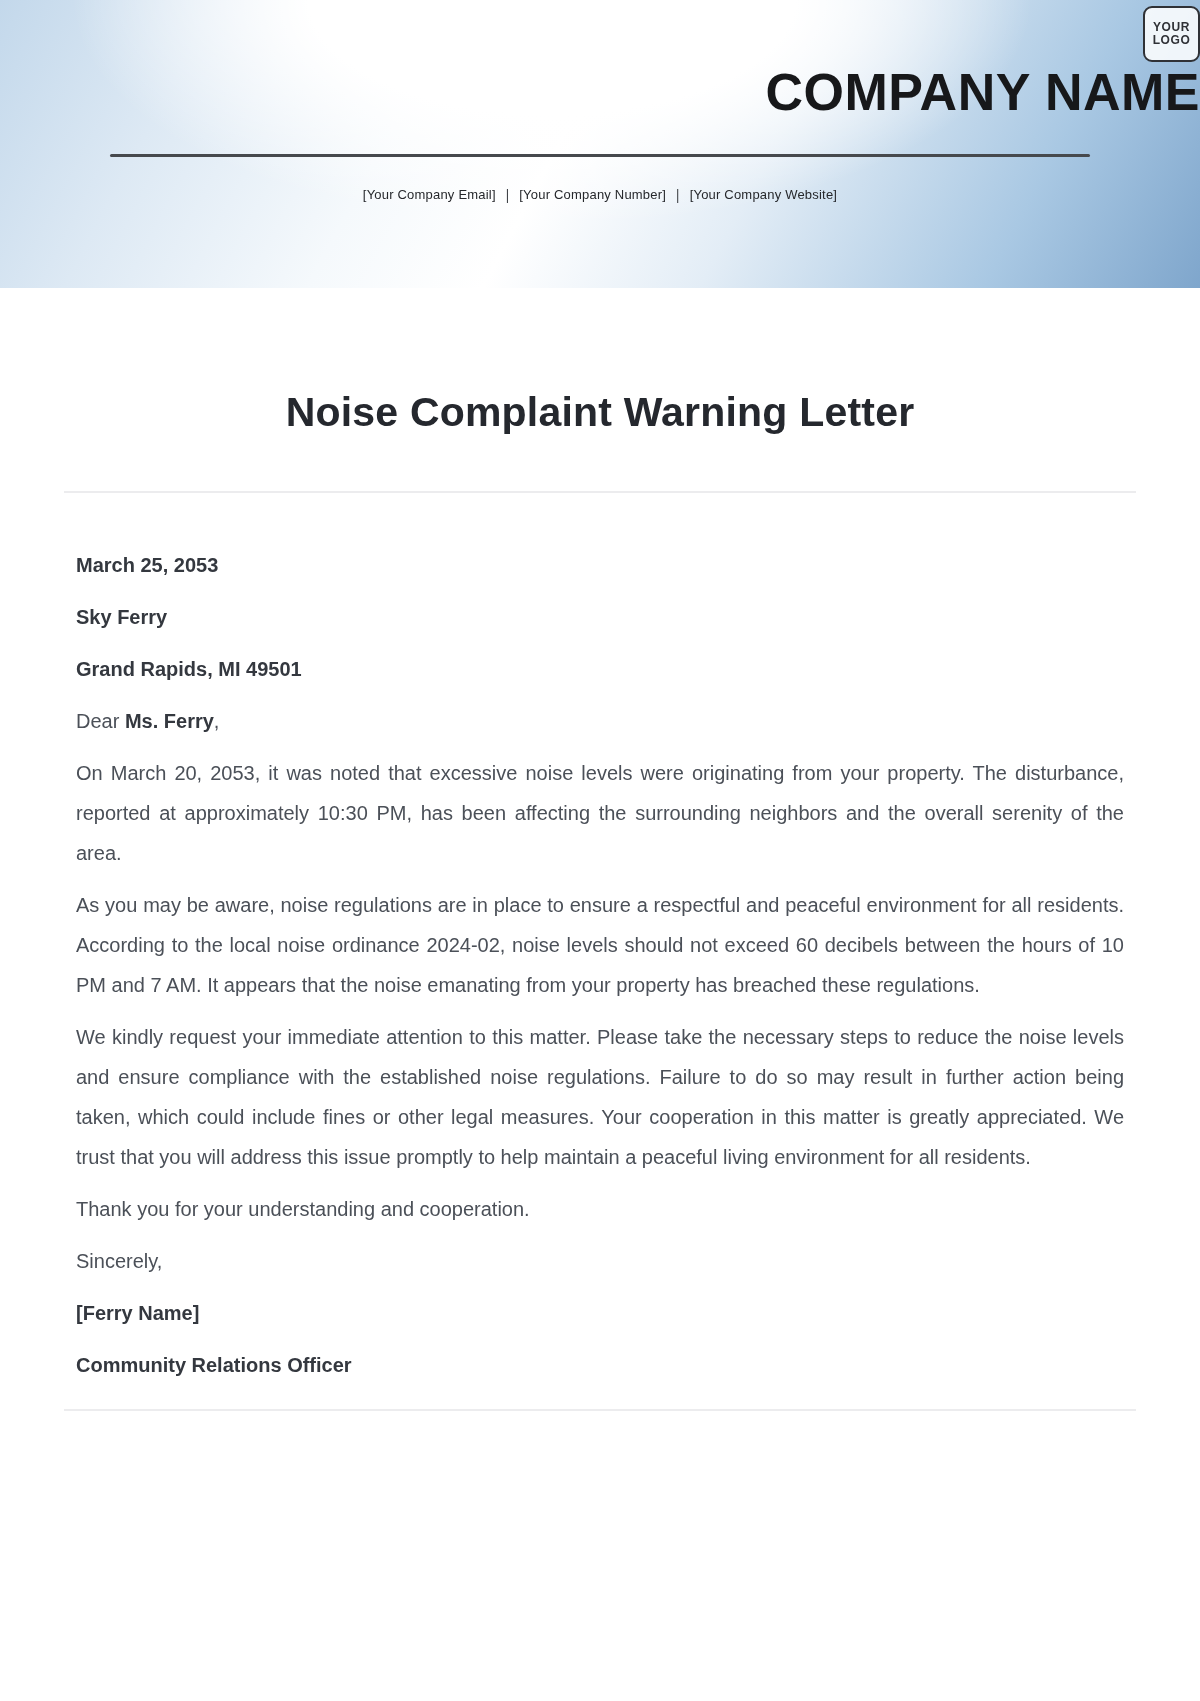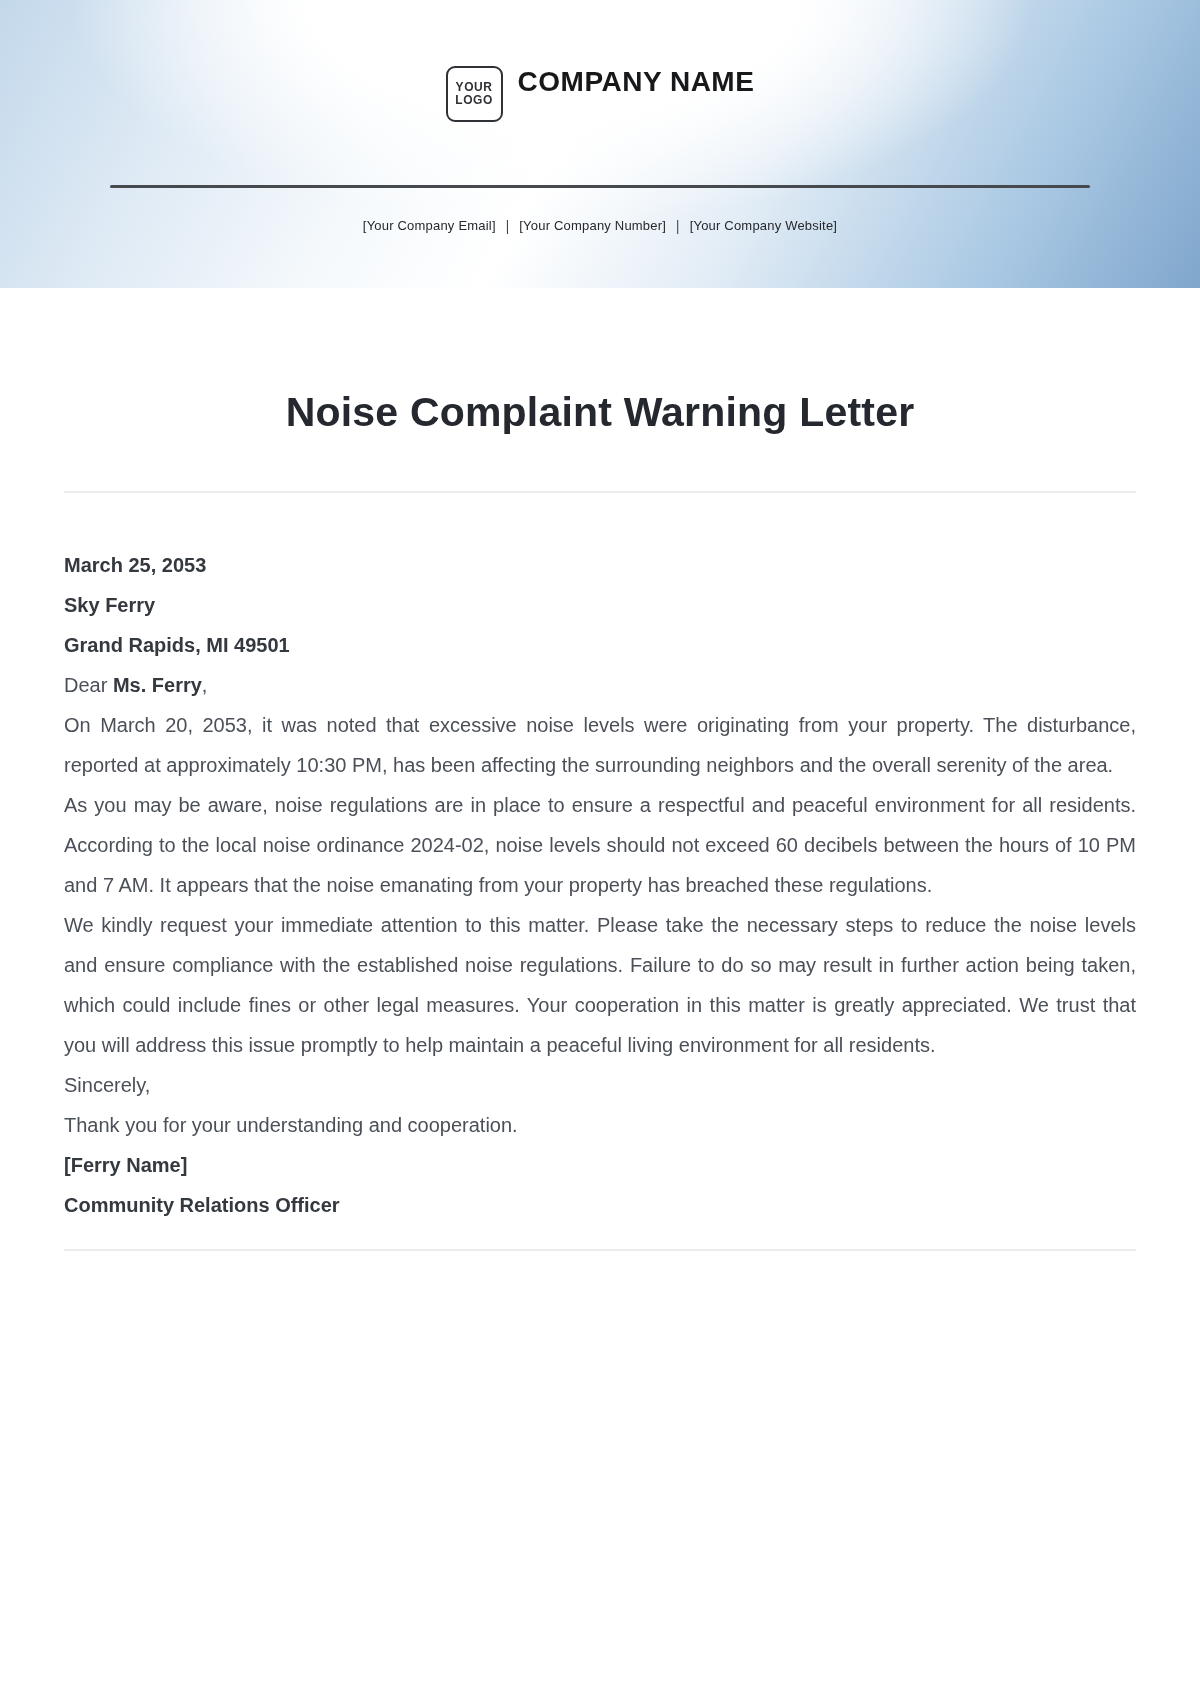--- a/index.html
+++ b/index.html
@@ -15,24 +15,25 @@
   .letterhead {
     height: 288px;
     box-sizing: border-box;
     background:
       radial-gradient(ellipse 640px 300px at 46% 0%, #ffffff 0%, #ffffff 38%, rgba(255,255,255,0) 75%),
       linear-gradient(118deg, #c3d8eb 0%, #dde9f4 16%, #f5f9fc 34%, #ffffff 47%, #e3edf6 63%, #a9c8e3 84%, #7fa6cc 100%);
     overflow: hidden;
   }
   .brand-row {
     display: flex;
-    align-items: flex-start;
+    align-items: flex-end;
     justify-content: center;
-    margin-top: 66px;
+    margin-top: 35px;
     height: 58px;
+    flex-direction: column;
   }
   .logo-box {
     box-sizing: border-box;
     width: 57px;
     height: 56px;
     border: 2px solid #2f3136;
     border-radius: 9px;
     background: rgba(255,255,255,0.85);
     display: flex;
     flex-direction: column;
@@ -42,21 +43,21 @@
   }
   .logo-line {
     font-size: 12px;
     font-weight: bold;
     line-height: 13px;
     letter-spacing: 0.6px;
     color: #2f3136;
   }
   .company-name {
     margin-left: 15px;
-    font-size: 28px;
+    font-size: 52px;
     font-weight: bold;
     letter-spacing: 0.5px;
     color: #17181a;
     white-space: nowrap;
   }
   .header-rule {
     width: 980px;
     height: 3px;
     margin: 61px auto 0;
     background: #46494d;
@@ -96,21 +97,21 @@
     margin-top: 55px;
   }
   .divider.bottom { margin-top: 24px; }
 
   .letter {
     margin-top: 52px;
     font-size: 20px;
     line-height: 40px;
     color: #4b5058;
   }
-  .letter p { margin: 0; }
+  .letter p { margin: 12px; }
   .bold { font-weight: bold; color: #34383f; }
   .gap-top { margin-top: 10px; }
   .para { text-align: justify; }
   .signature {
     margin: 12px 0 36px 22px;
     font-family: "DejaVu Serif", serif;
     font-style: italic;
     font-size: 40px;
     line-height: 52px;
     color: #3f4147;
@@ -144,22 +145,22 @@
       <p class="bold">Sky Ferry</p>
       <p class="bold gap-top">Grand Rapids, MI 49501</p>
 
       <p><span>Dear </span><span class="bold">Ms. Ferry</span><span>,</span></p>
 
       <p class="para">On March 20, 2053, it was noted that excessive noise levels were originating from your property. The disturbance, reported at approximately 10:30 PM, has been affecting the surrounding neighbors and the overall serenity of the area.</p>
       <p class="para">As you may be aware, noise regulations are in place to ensure a respectful and peaceful environment for all residents. According to the local noise ordinance 2024-02, noise levels should not exceed 60 decibels between the hours of 10 PM and 7 AM. It appears that the noise emanating from your property has breached these regulations.</p>
       <p class="para">We kindly request your immediate attention to this matter. Please take the necessary steps to reduce the noise levels and ensure compliance with the established noise regulations. Failure to do so may result in further action being taken, which could include fines or other legal measures. Your cooperation in this matter is greatly appreciated. We trust that you will address this issue promptly to help maintain a peaceful living environment for all residents.</p>
 
 
+      <p>Thank you for your understanding and cooperation.</p>
       <p>Sincerely,</p>
-      <p>Thank you for your understanding and cooperation.</p>
 
 
       <p class="bold">[Ferry Name]</p>
       <p class="bold">Community Relations Officer</p>
     </section>
 
     <div class="divider bottom"></div>
   </main>
 
 </div>

